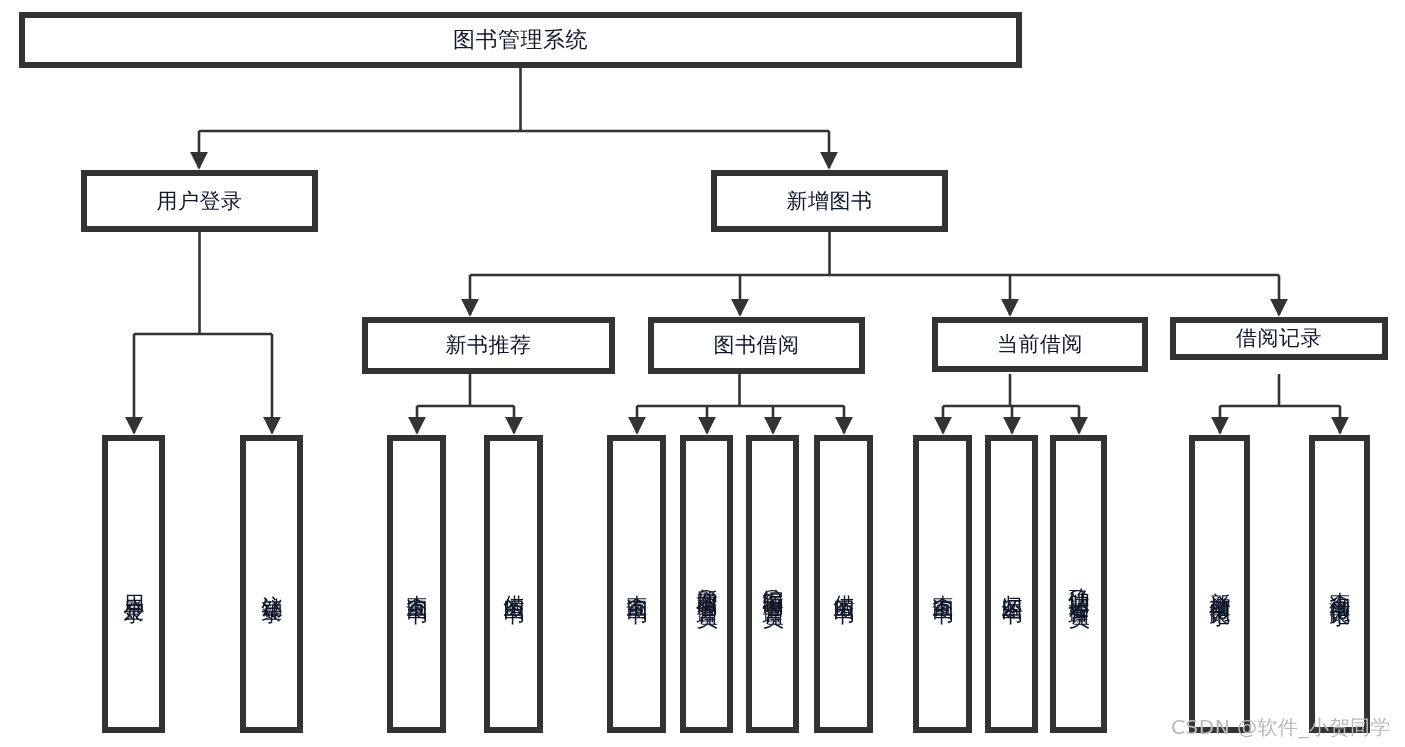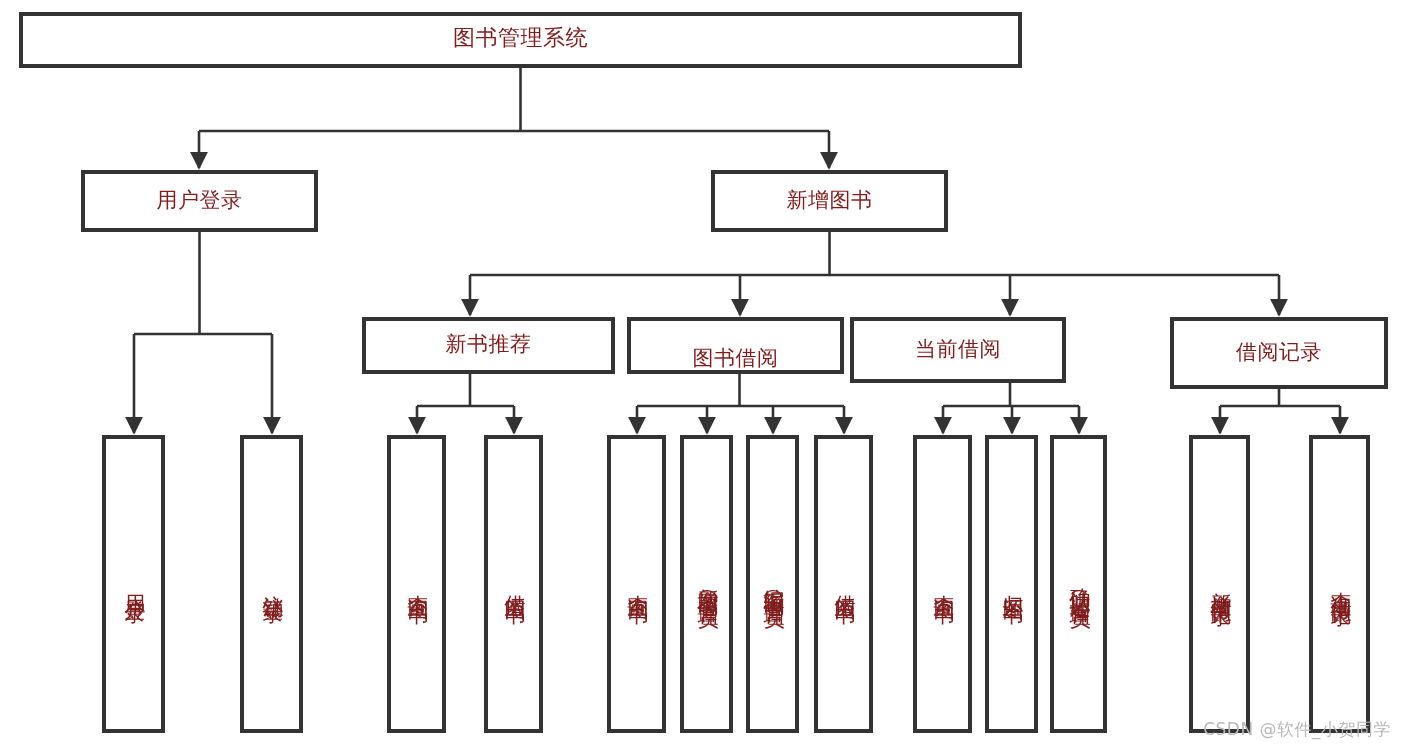--- a/index.html
+++ b/index.html
@@ -22,26 +22,25 @@
     left: 0;
     top: 0;
     width: 1405px;
     height: 747px;
     pointer-events: none;
   }
   .node {
     position: absolute;
     box-sizing: border-box;
     background: #ffffff;
-    border: 4px solid #15803d;
+    border: 6px solid #15803d;
     display: flex;
     align-items: center;
     justify-content: center;
-    color: #7f1d1d;
-    font-family: Liberation Mono, monospace;
+    color: #0f172a;
   }
   .node .label {
     display: block;
     text-align: center;
     line-height: 1.0;
     white-space: nowrap;
   }
   
   .node.horiz .label {
     font-size: 21px;
@@ -60,21 +59,21 @@
     text-orientation: upright;
     font-size: 21px;
     line-height: 1.0;
     letter-spacing: 3px;
     white-space: nowrap;
   }
   #watermark {
     position: absolute;
     right: 14px;
     bottom: 6px;
-    font-size: 17px;
+    font-size: 20px;
     color: #b9b9b9;
     letter-spacing: 0.5px;
     white-space: nowrap;
     z-index: 5;
   }
 </style>
 </head>
 <body>
 
 <div id="canvas">
@@ -128,27 +127,27 @@
       </div>
       <div class="node horiz" style="left: 81px; top: 170px; width: 237px; height: 62px; border-color: rgb(51, 51, 51); background: rgb(255, 255, 255);">
         <span class="label">用户登录</span>
       </div>
       <div class="node horiz" style="left: 711px; top: 170px; width: 237px; height: 62px; border-color: rgb(51, 51, 51); background: rgb(255, 255, 255);">
         <span class="label">新增图书</span>
       </div>
       <div class="node horiz" style="left: 362px; top: 317px; width: 253px; height: 57px; border-color: rgb(51, 51, 51); background: rgb(255, 255, 255);">
         <span class="label">新书推荐</span>
       </div>
-      <div class="node horiz" style="left: 627px; top: 317px; width: 217px; height: 57px; border-color: rgb(51, 51, 51); background: rgb(255, 255, 255); align-items: flex-end;">
+      <div class="node horiz" style="left: 648px; top: 317px; width: 217px; height: 57px; border-color: rgb(51, 51, 51); background: rgb(255, 255, 255);">
         <span class="label">图书借阅</span>
       </div>
-      <div class="node horiz" style="left: 850px; top: 317px; width: 216px; height: 66px; border-color: rgb(51, 51, 51); background: rgb(255, 255, 255);">
+      <div class="node horiz" style="left: 932px; top: 317px; width: 216px; height: 55px; border-color: rgb(51, 51, 51); background: rgb(255, 255, 255);">
         <span class="label">当前借阅</span>
       </div>
-      <div class="node horiz" style="left: 1170px; top: 317px; width: 218px; height: 72px; border-color: rgb(51, 51, 51); background: rgb(255, 255, 255);">
+      <div class="node horiz" style="left: 1170px; top: 317px; width: 218px; height: 43px; border-color: rgb(51, 51, 51); background: rgb(255, 255, 255);">
         <span class="label">借阅记录</span>
       </div>
       <div class="node vert" style="left: 102px; top: 435px; width: 63px; height: 298px; border-color: rgb(51, 51, 51); background: rgb(255, 255, 255);">
         <span class="label">用户登录</span>
       </div>
       <div class="node vert" style="left: 240px; top: 435px; width: 63px; height: 298px; border-color: rgb(51, 51, 51); background: rgb(255, 255, 255);">
         <span class="label">注销登录</span>
       </div>
       <div class="node vert" style="left: 387px; top: 435px; width: 59px; height: 298px; border-color: rgb(51, 51, 51); background: rgb(255, 255, 255);">
         <span class="label">查询图书</span>

